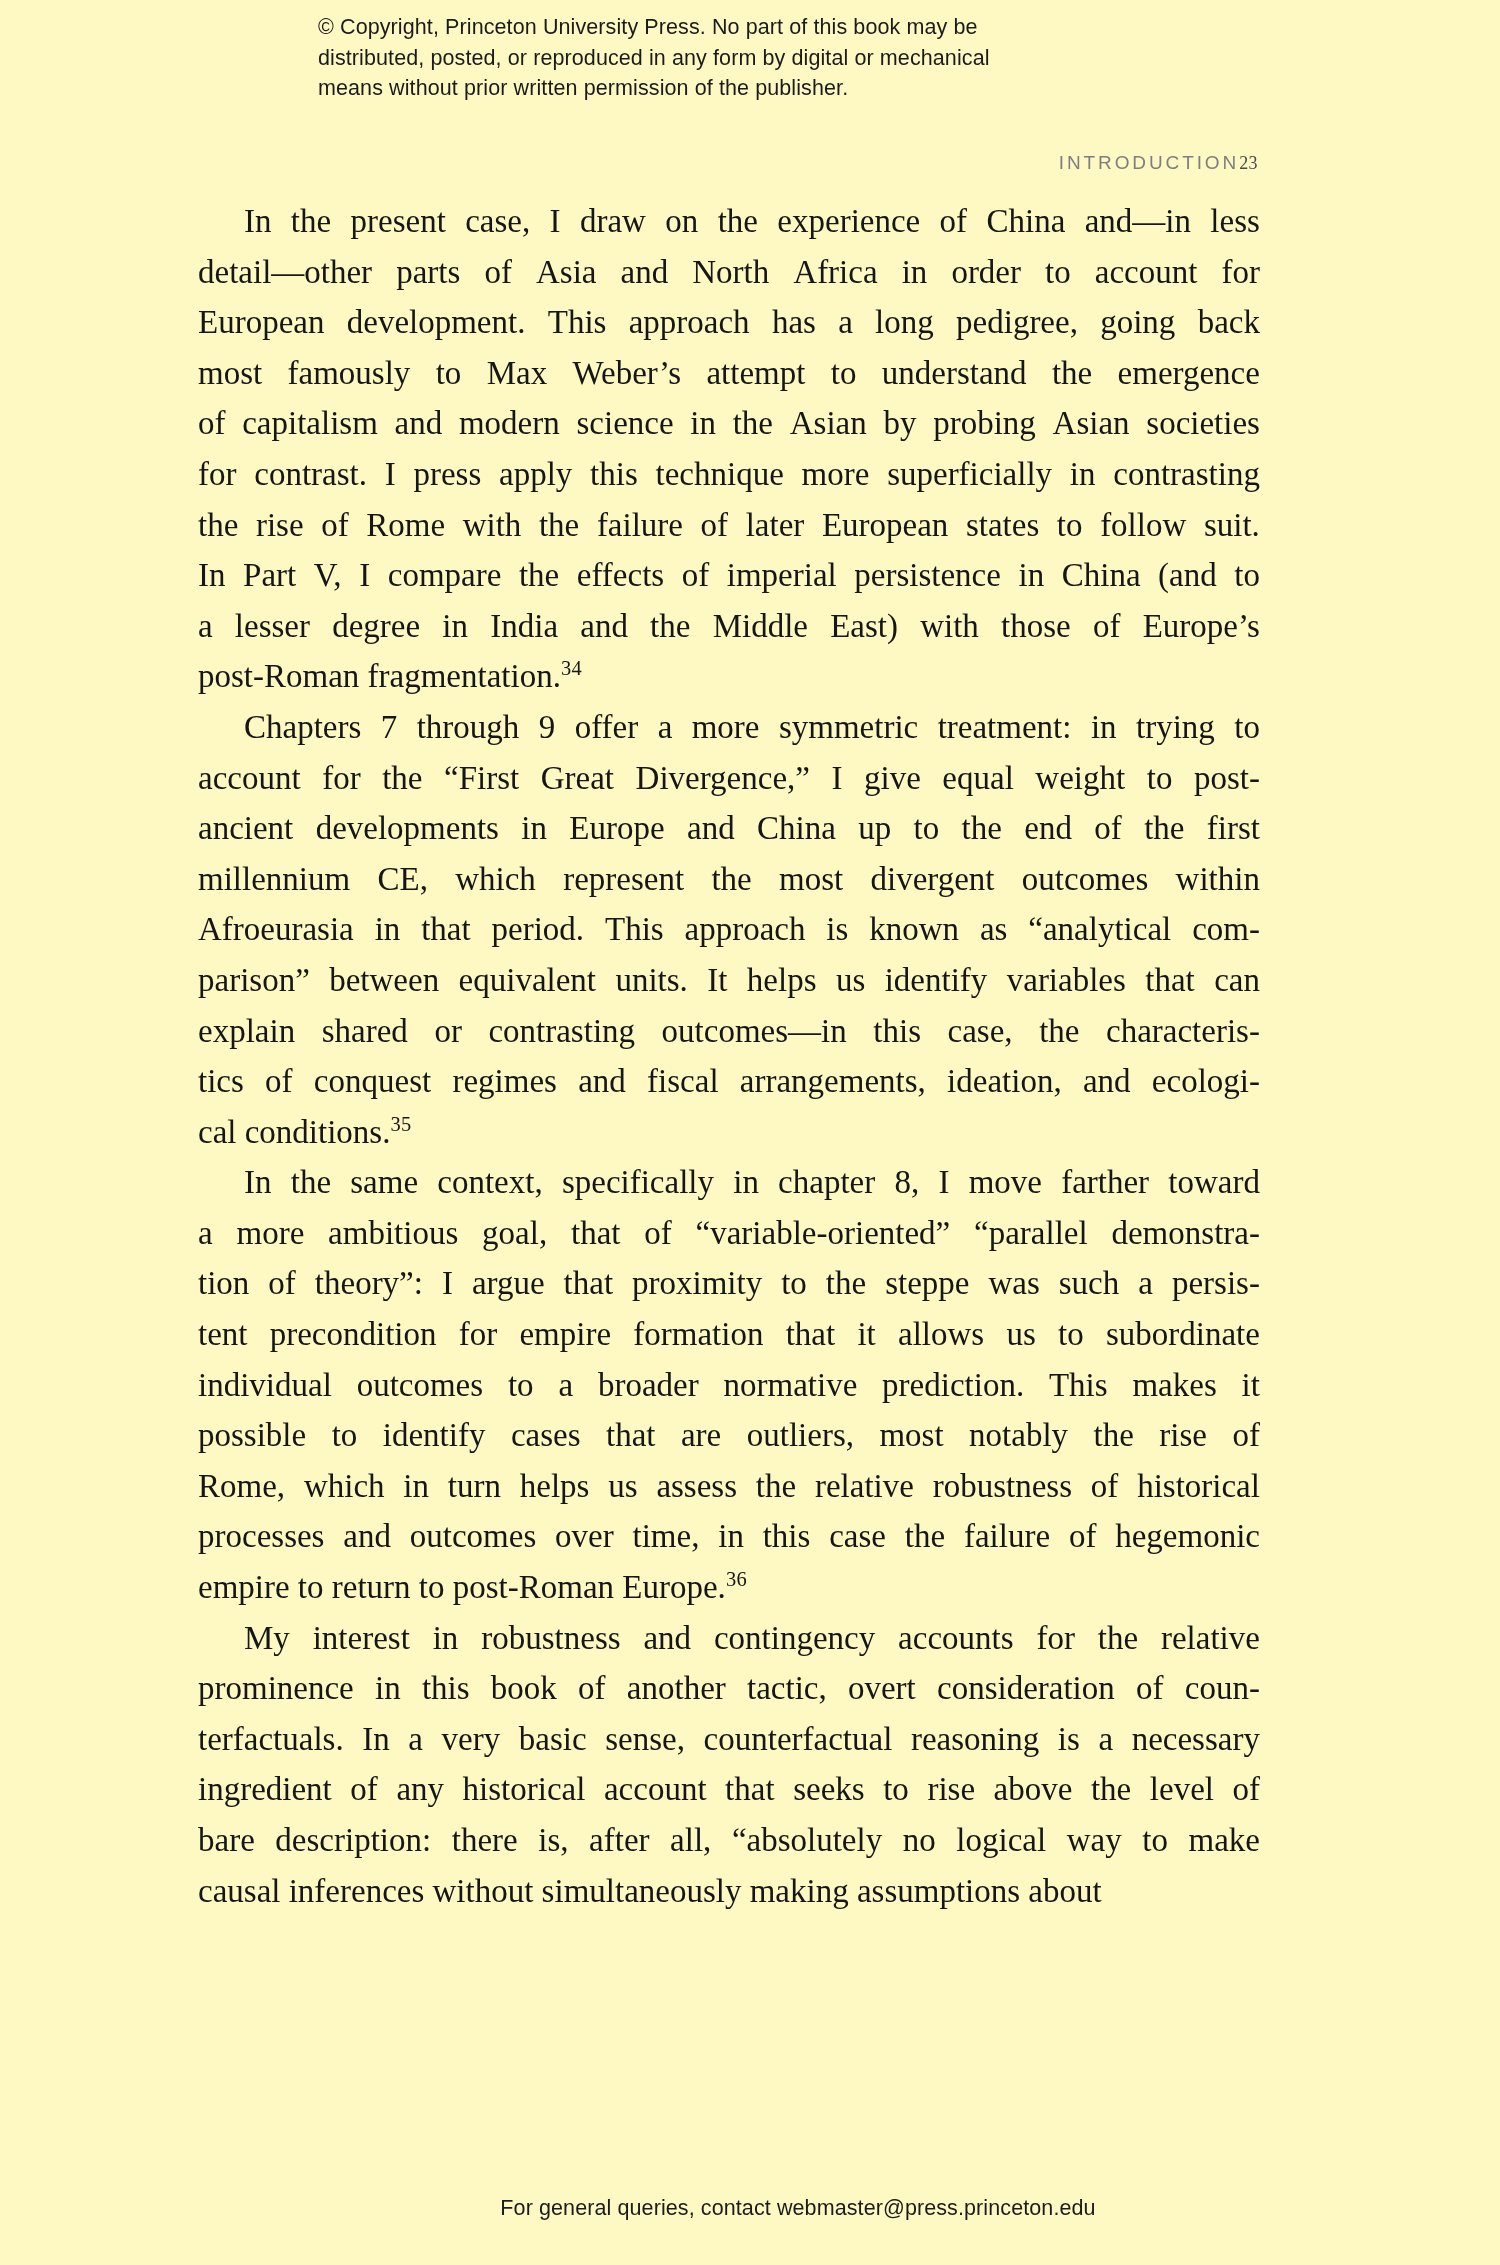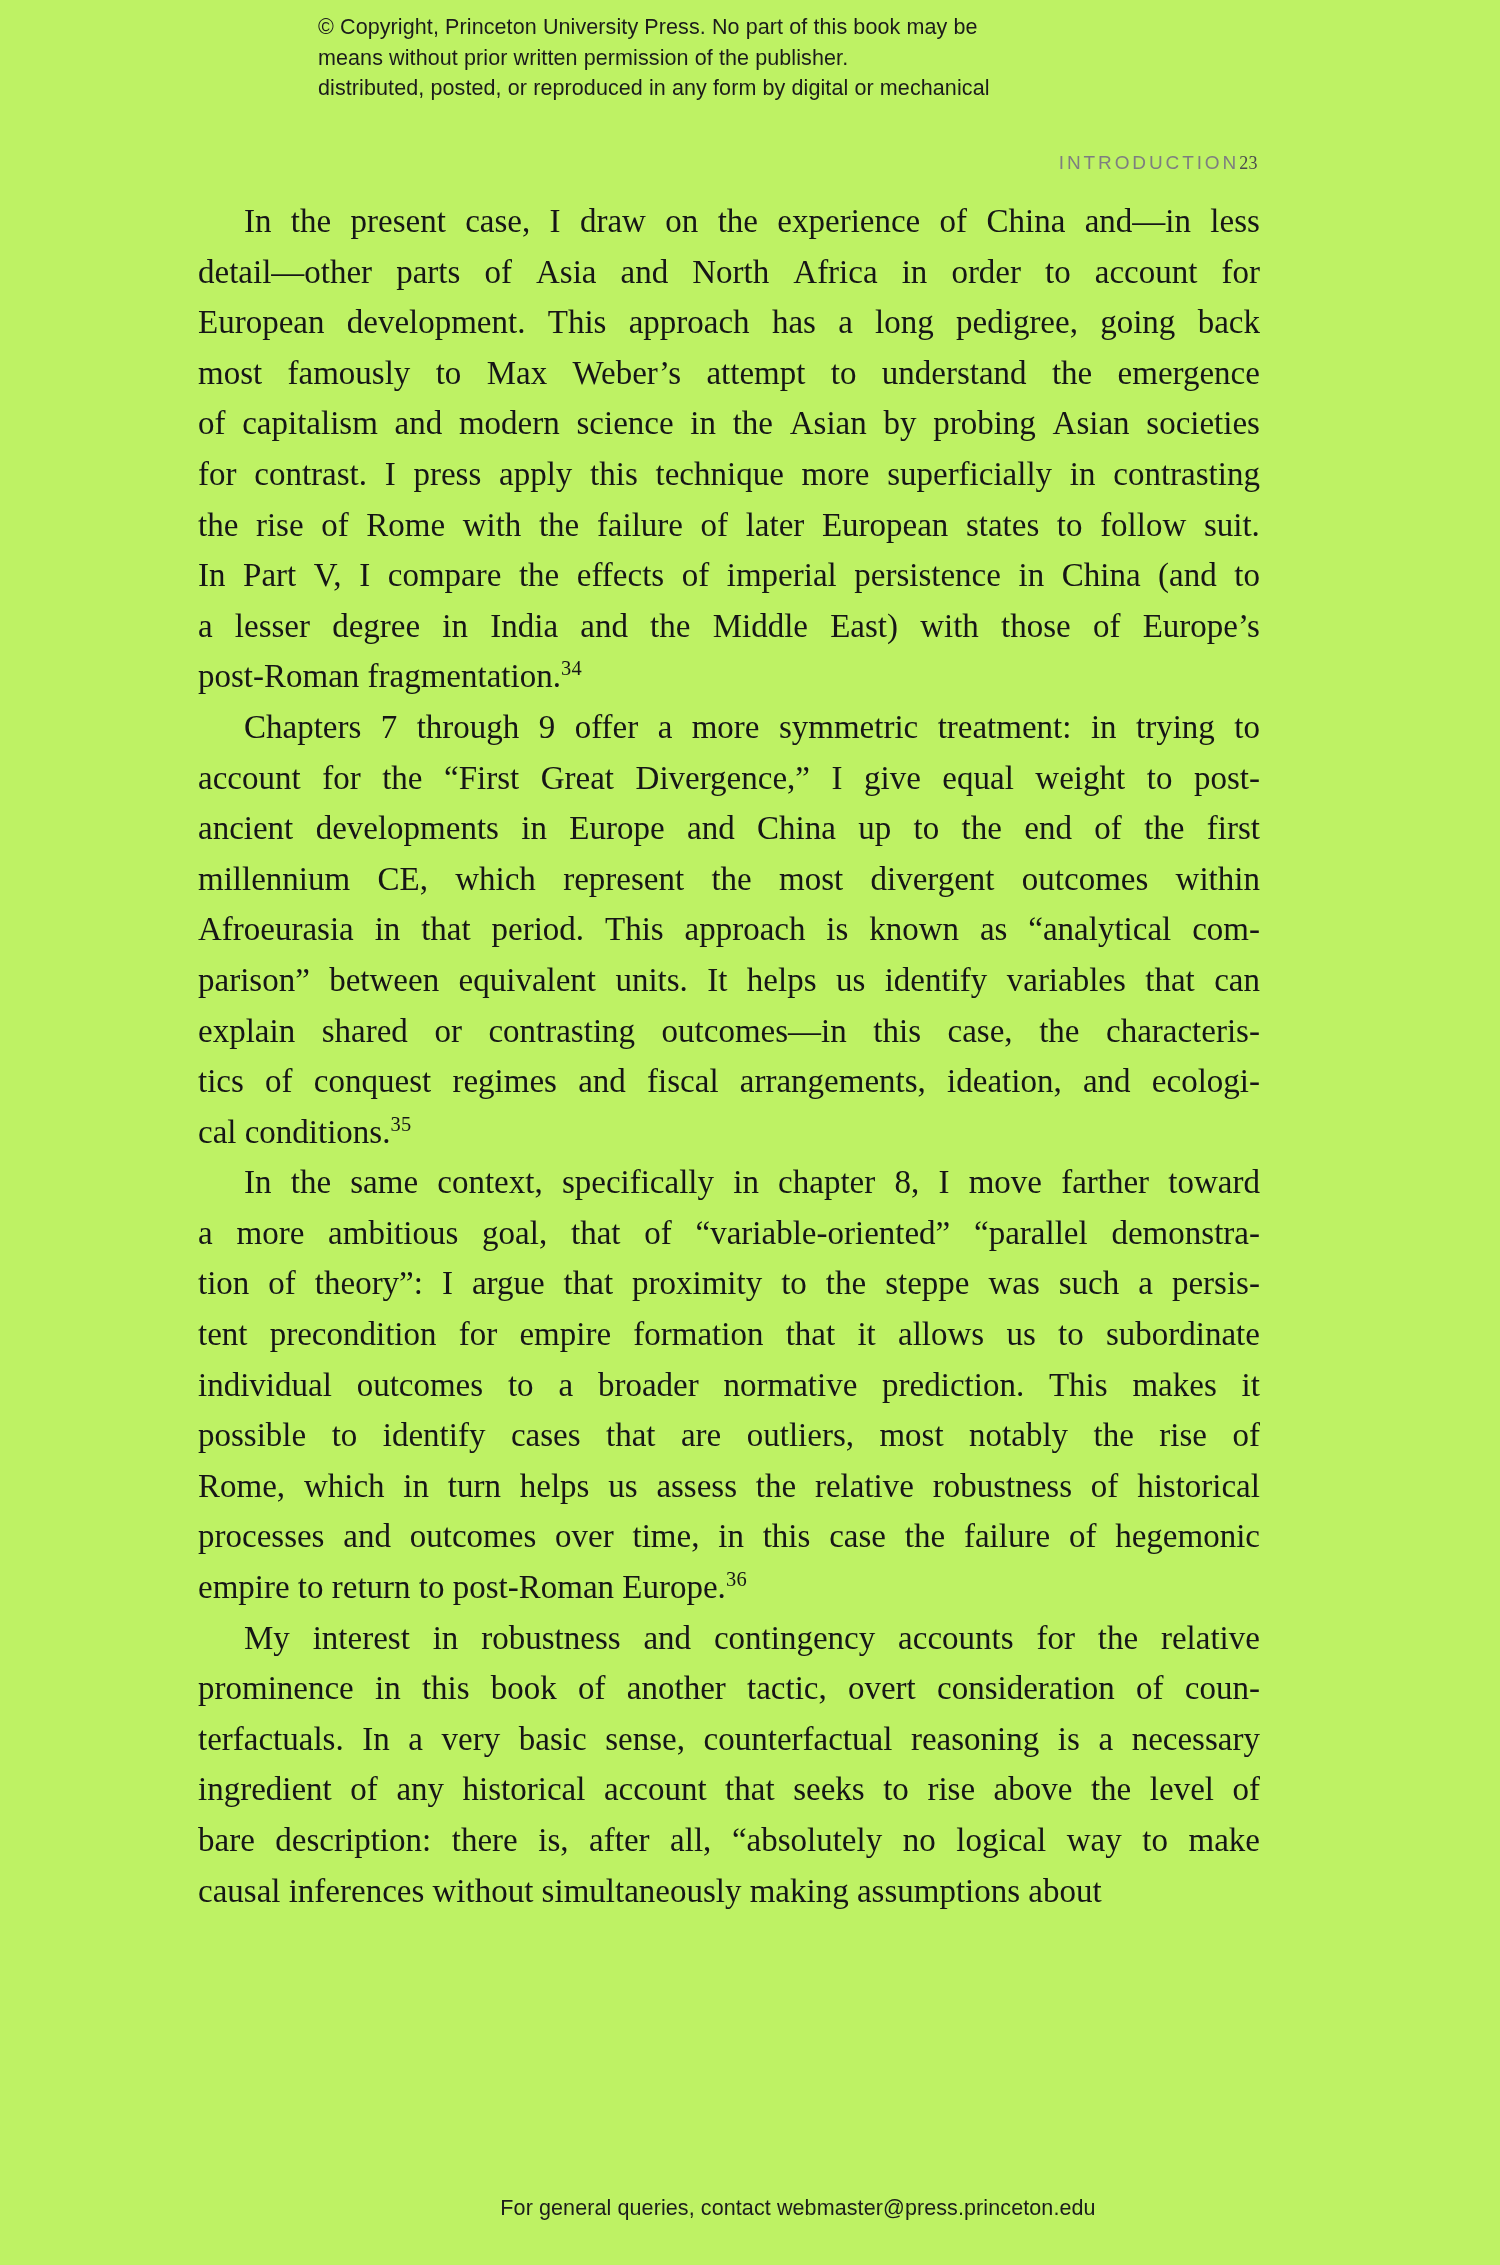--- a/index.html
+++ b/index.html
@@ -5,21 +5,21 @@
 <style>
   html, body {
     margin: 0;
     padding: 0;
     background: #ffffff;
   }
   .page {
     position: relative;
     width: 1500px;
     height: 2265px;
-    background: #bef264;
+    background: #fef9c3;
     overflow: hidden;
     font-family: "Liberation Serif", "DejaVu Serif", serif;
   }
 
   
   .copyright {
     position: absolute;
     left: 318px;
     top: 12px;
     width: 840px;
@@ -103,22 +103,22 @@
     padding-left: 48px;
   }
 </style>
 </head>
 <body>
 
 <div class="page">
 
   <div class="copyright">
       <span class="cline">© Copyright, Princeton University Press. No part of this book may be</span>
+      <span class="cline">distributed, posted, or reproduced in any form by digital or mechanical</span>
       <span class="cline">means without prior written permission of the publisher.</span>
-      <span class="cline">distributed, posted, or reproduced in any form by digital or mechanical</span>
     </div>
 
   <div class="runhead">
     <span class="runhead-title">INTRODUCTION</span>
     <span class="runhead-folio">23</span>
   </div>
 
   <div class="body">
       <div class="para">
         <div class="ln just indent"><span>In</span><span>the</span><span>present</span><span>case,</span><span>I</span><span>draw</span><span>on</span><span>the</span><span>experience</span><span>of</span><span>China</span><span>and—in</span><span>less</span></div>

